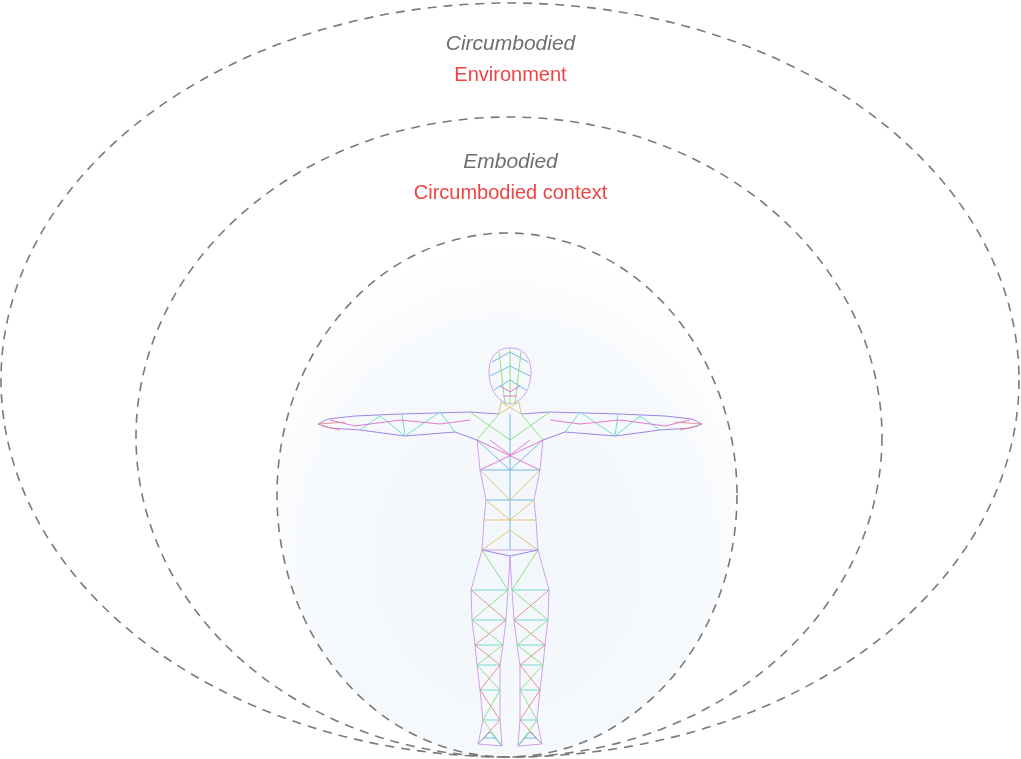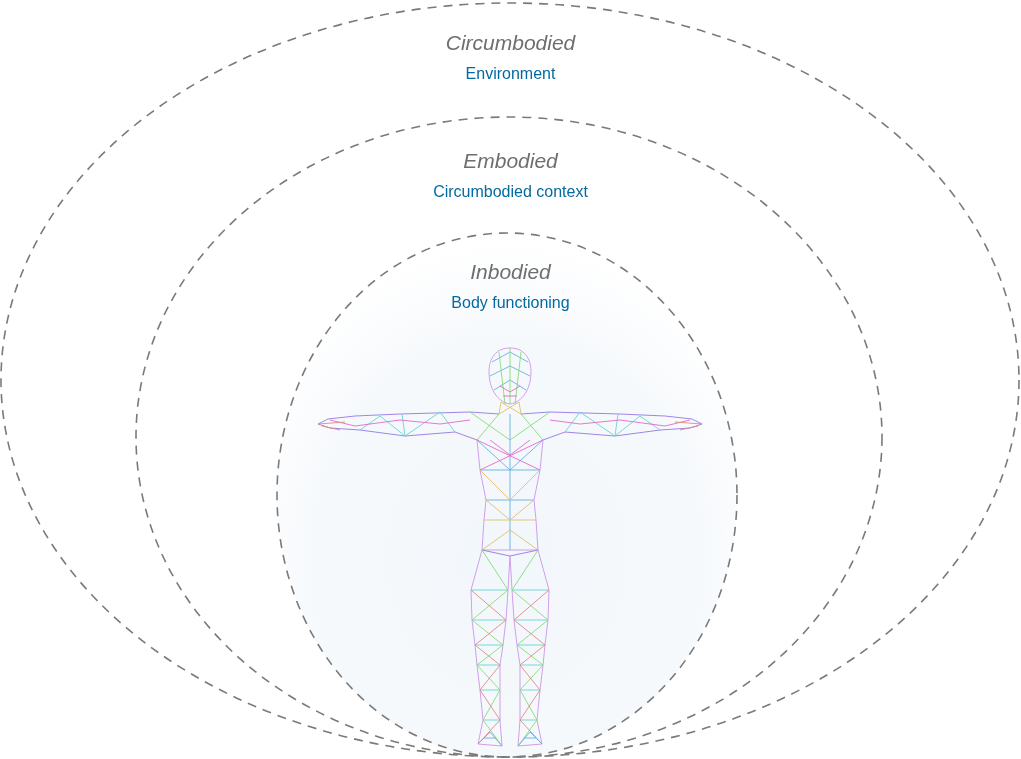--- a/index.html
+++ b/index.html
@@ -31,22 +31,22 @@
     }
     .layer-term {
       display: block;
       font-style: italic;
       font-size: 21px;
       color: #6e6e6e;
       line-height: 26px;
     }
     .layer-desc {
       display: block;
-      font-size: 16px;
-      color: #0369a1;
+      font-size: 20px;
+      color: #ef4444;
       line-height: 28px;
       margin-top: 4px;
     }
     .figure {
       position: absolute;
       left: 310px;
       top: 344px;
       width: 400px;
       height: 410px;
     }
@@ -77,24 +77,20 @@
   <div class="label-block" style="top:30px;">
     <span class="layer-term">Circumbodied</span>
     <span class="layer-desc">Environment</span>
   </div>
 
   <div class="label-block" style="top:148px;">
     <span class="layer-term">Embodied</span>
     <span class="layer-desc">Circumbodied context</span>
   </div>
 
-  <div class="label-block" style="top:259px;">
-    <span class="layer-term">Inbodied</span>
-    <span class="layer-desc">Body functioning</span>
-  </div>
 
   <svg class="figure" viewBox="310 344 400 410">
     <g fill="none" stroke-width="0.9" stroke-linejoin="round" opacity="0.9">
 
       <path d="M510 348 C496 348 489 358 489 372 C489 388 497 402 510 404 C523 402 531 388 531 372 C531 358 524 348 510 348 Z" stroke="#c78ae8"></path>
       <path d="M492 362 L510 352 L528 362 M490 376 L510 366 L530 376 M494 390 L510 380 L526 390" stroke="#5aa8e0"></path>
       <path d="M510 348 L510 404 M499 352 L505 404 M521 352 L515 404" stroke="#7ad96a"></path>
       <path d="M500 386 L510 392 L520 386 M503 396 L517 396" stroke="#e05ac8"></path>
 
       <path d="M501 402 L499 414 M519 402 L521 414 M501 402 L521 414 M519 402 L499 414" stroke="#e0b85a"></path>

